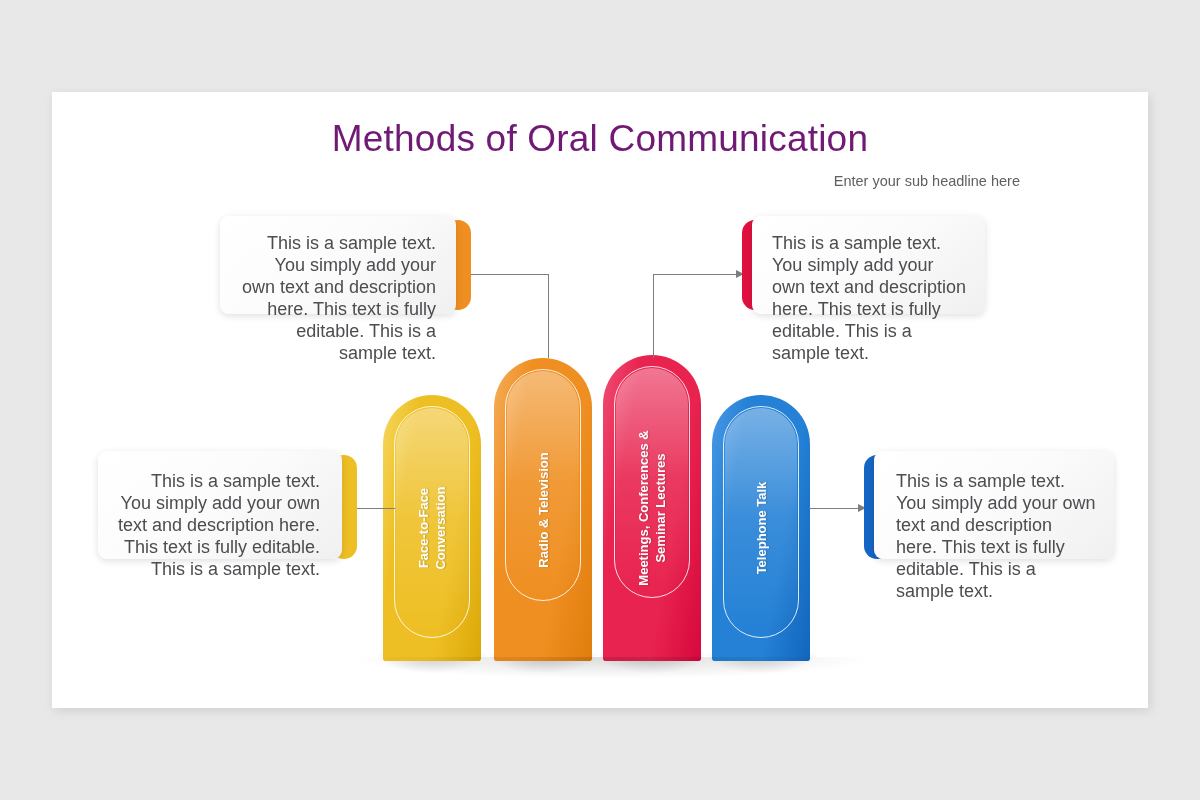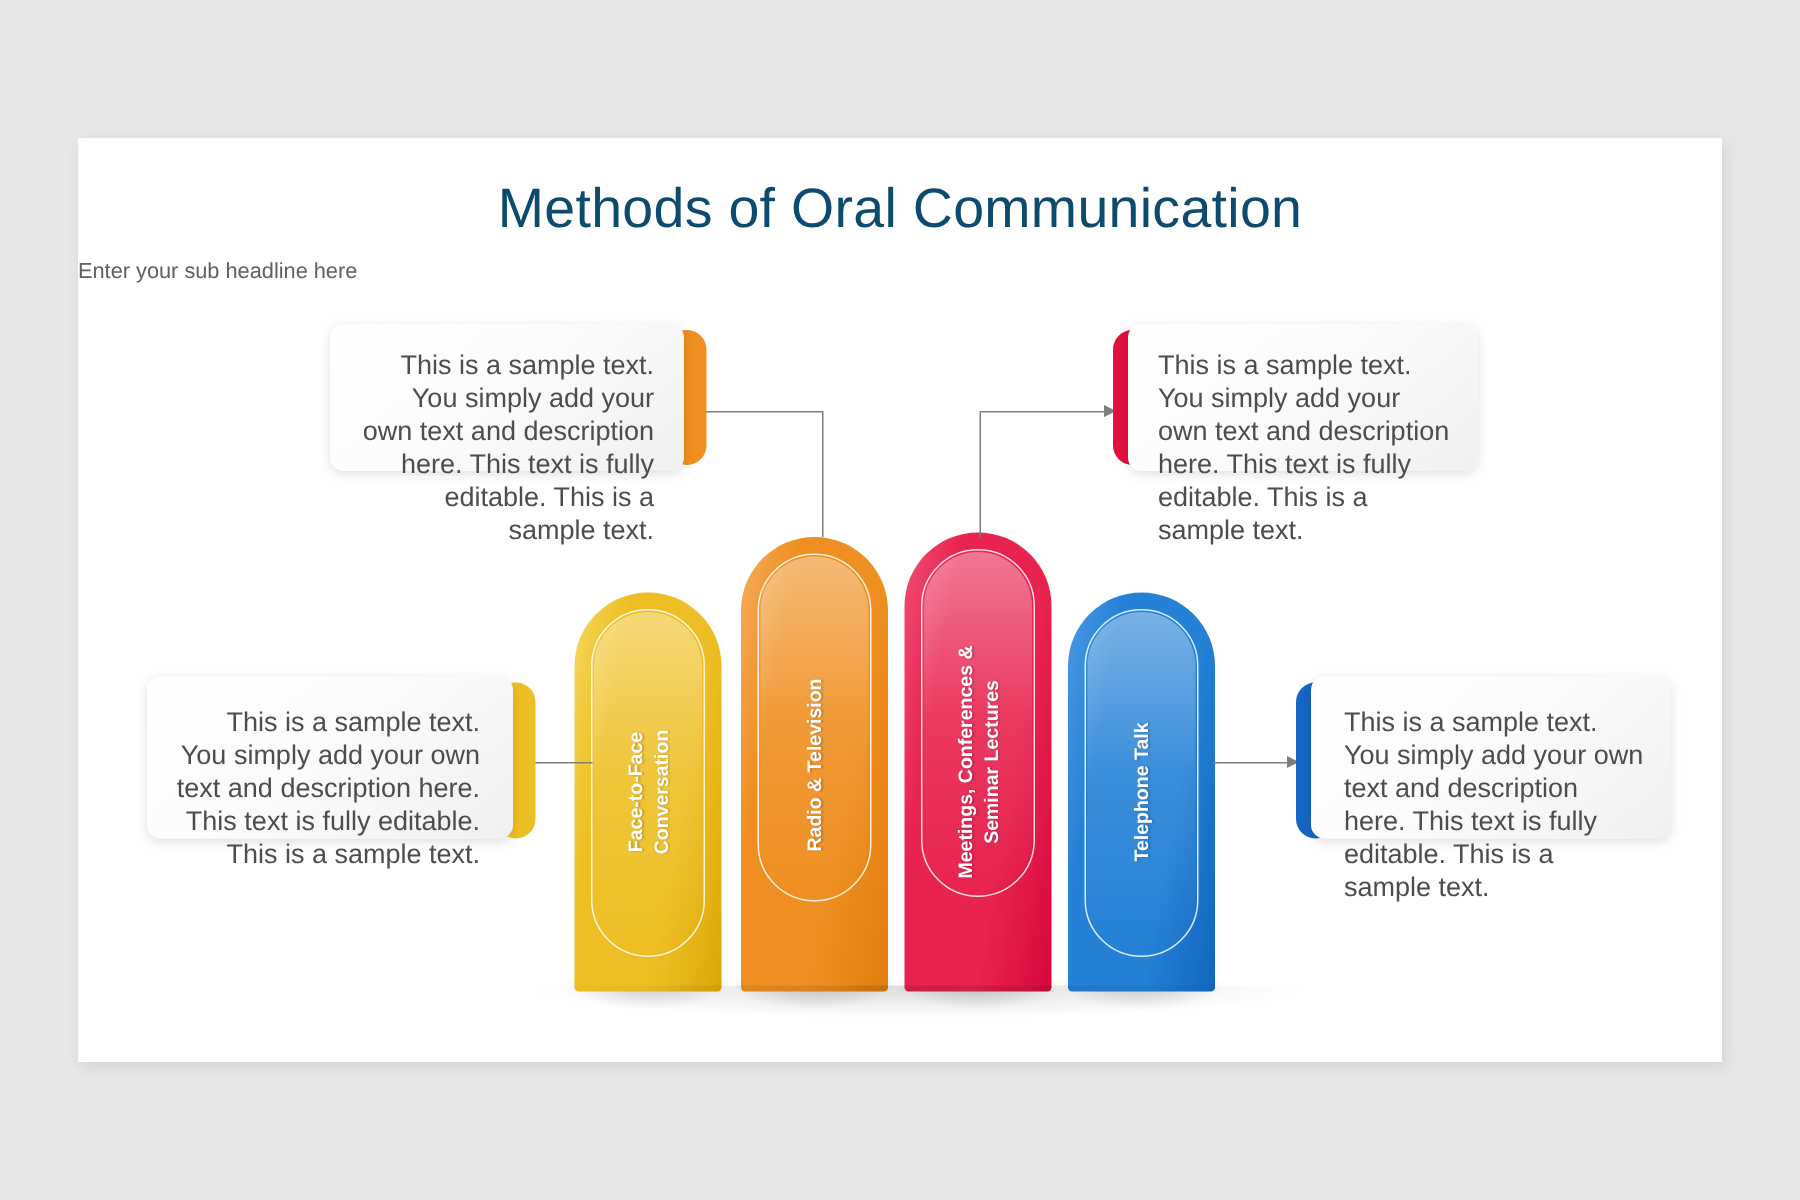--- a/index.html
+++ b/index.html
@@ -28,30 +28,30 @@
 
   
   #title {
     position: absolute;
     left: 0;
     top: 26px;
     width: 1096px;
     text-align: center;
     font-size: 37px;
     font-weight: 400;
-    color: #0c4a6e;
+    color: #701a75;
     letter-spacing: 0.2px;
     white-space: nowrap;
   }
   #subtitle {
     position: absolute;
     left: 0;
     top: 81px;
     width: 968px;
-    text-align: left;
+    text-align: right;
     font-size: 14.5px;
     font-weight: 400;
     color: #5e6064;
   }
 
   
   .pillar {
     position: absolute;
     overflow: visible;
   }

